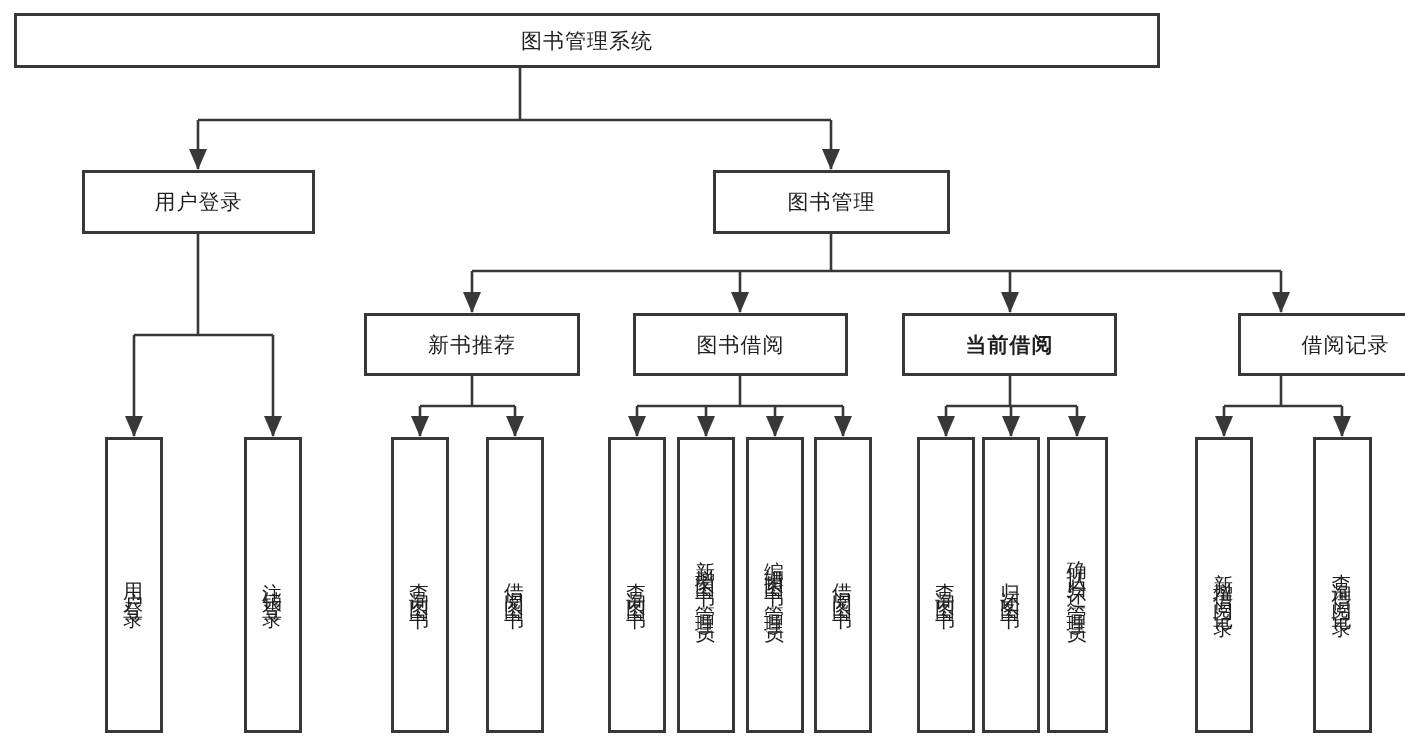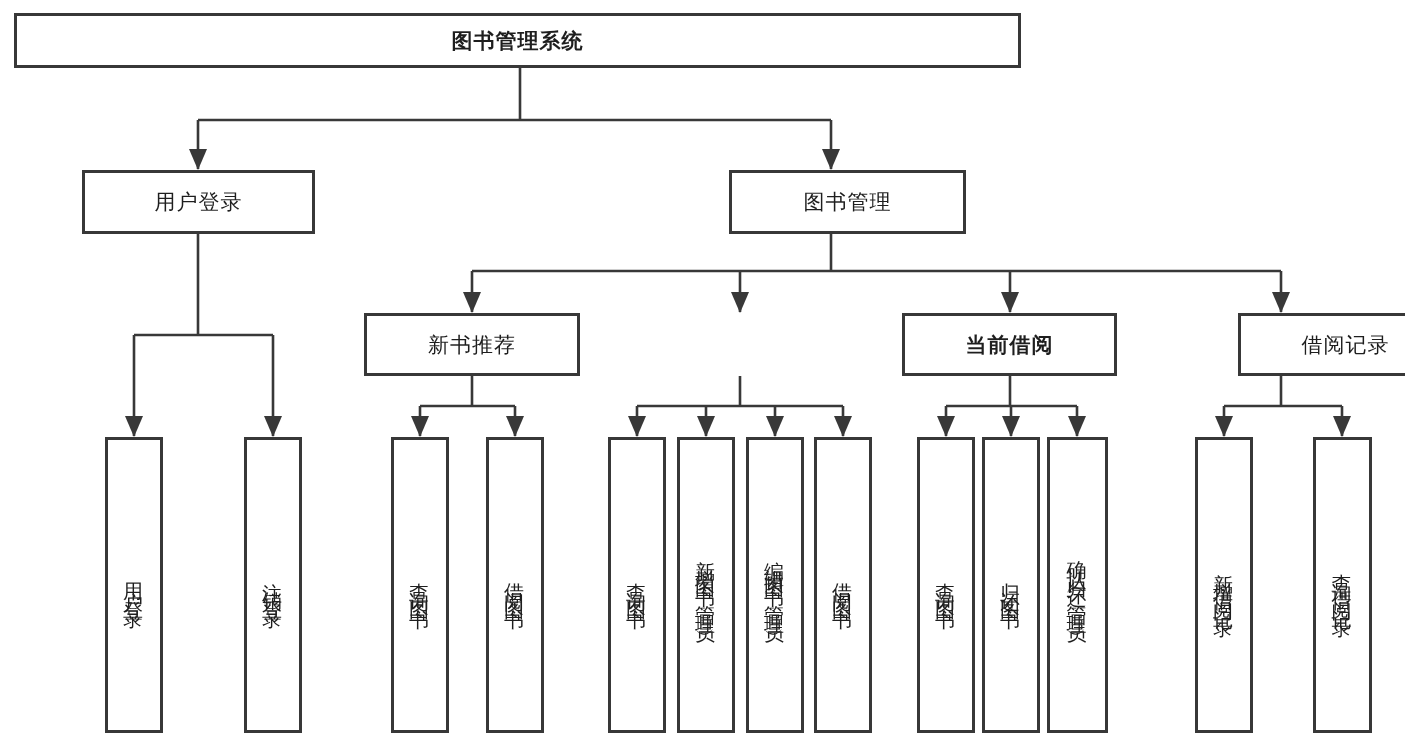--- a/index.html
+++ b/index.html
@@ -116,33 +116,36 @@
     <line x1="843" y1="406" x2="843" y2="436" stroke="#383838" stroke-width="2.6" marker-end="url(#arrow)"></line>
 
     <line x1="946" y1="406" x2="946" y2="436" stroke="#383838" stroke-width="2.6" marker-end="url(#arrow)"></line>
     <line x1="1011" y1="406" x2="1011" y2="436" stroke="#383838" stroke-width="2.6" marker-end="url(#arrow)"></line>
     <line x1="1077" y1="406" x2="1077" y2="436" stroke="#383838" stroke-width="2.6" marker-end="url(#arrow)"></line>
 
     <line x1="1224" y1="406" x2="1224" y2="436" stroke="#383838" stroke-width="2.6" marker-end="url(#arrow)"></line>
     <line x1="1342" y1="406" x2="1342" y2="436" stroke="#383838" stroke-width="2.6" marker-end="url(#arrow)"></line>
   </svg>
 
-  <div class="hbox" style="left:14px; top:13px; width:1007px; height:55px;font-weight:bold;">
+  <div class="hbox" style="left:14px; top:13px; width:1146px; height:55px;">
     <span class="hlabel">图书管理系统</span>
   </div>
 
   <div class="hbox" style="left:82px; top:170px; width:233px; height:64px;">
     <span class="hlabel">用户登录</span>
   </div>
-  <div class="hbox" style="left:713px; top:170px; width:237px; height:64px;margin-left:16px;">
+  <div class="hbox" style="left:713px; top:170px; width:237px; height:64px;">
     <span class="hlabel">图书管理</span>
   </div>
 
   <div class="hbox" style="left:364px; top:313px; width:216px; height:63px;">
     <span class="hlabel">新书推荐</span>
+  </div>
+  <div class="hbox" style="left:633px; top:313px; width:215px; height:63px;">
+    <span class="hlabel">图书借阅</span>
   </div>
   <div class="hbox" style="left:902px; top:313px; width:215px; height:63px;font-weight:bold;">
     <span class="hlabel">当前借阅</span>
   </div>
   <div class="hbox" style="left:1238px; top:313px; width:215px; height:63px;">
     <span class="hlabel">借阅记录</span>
   </div>
 
   <div class="vbox" style="left:105px;">
     <span class="vlabel">用户登录</span>

